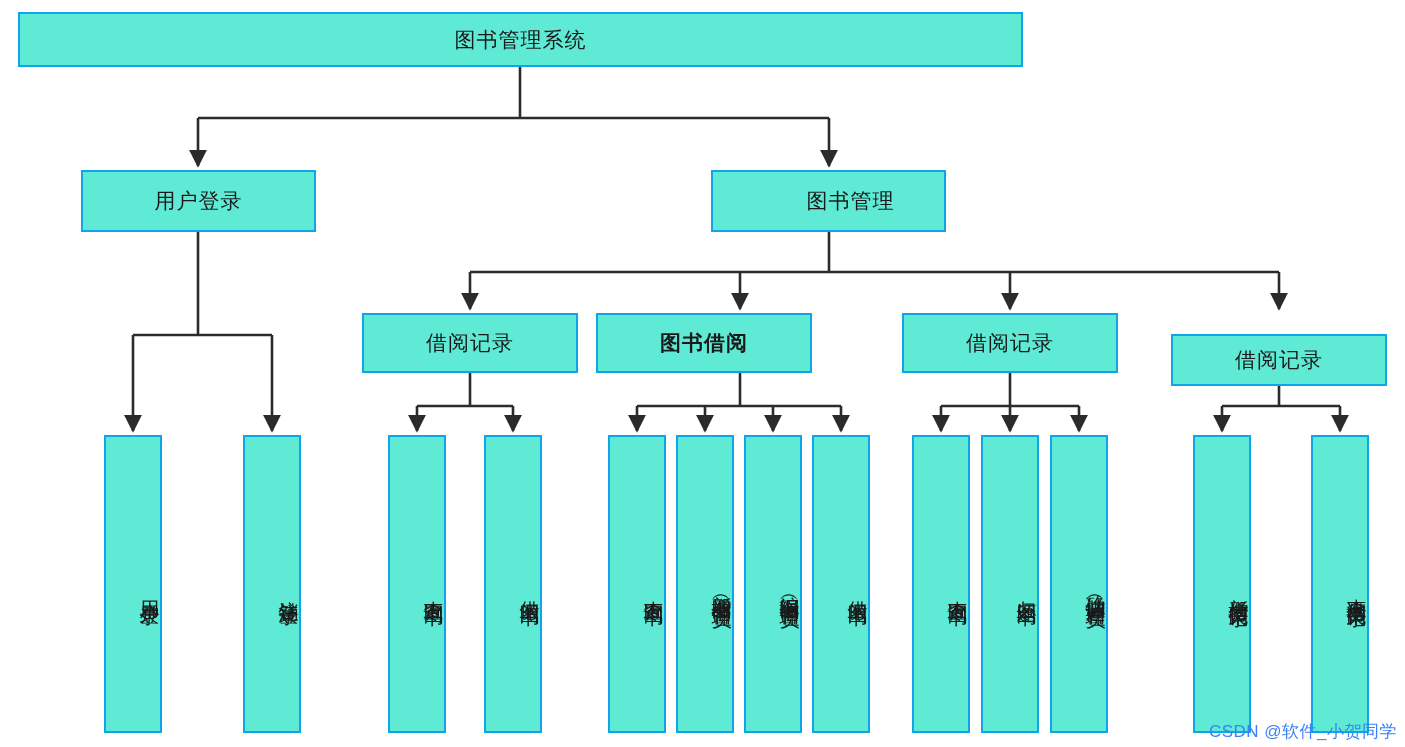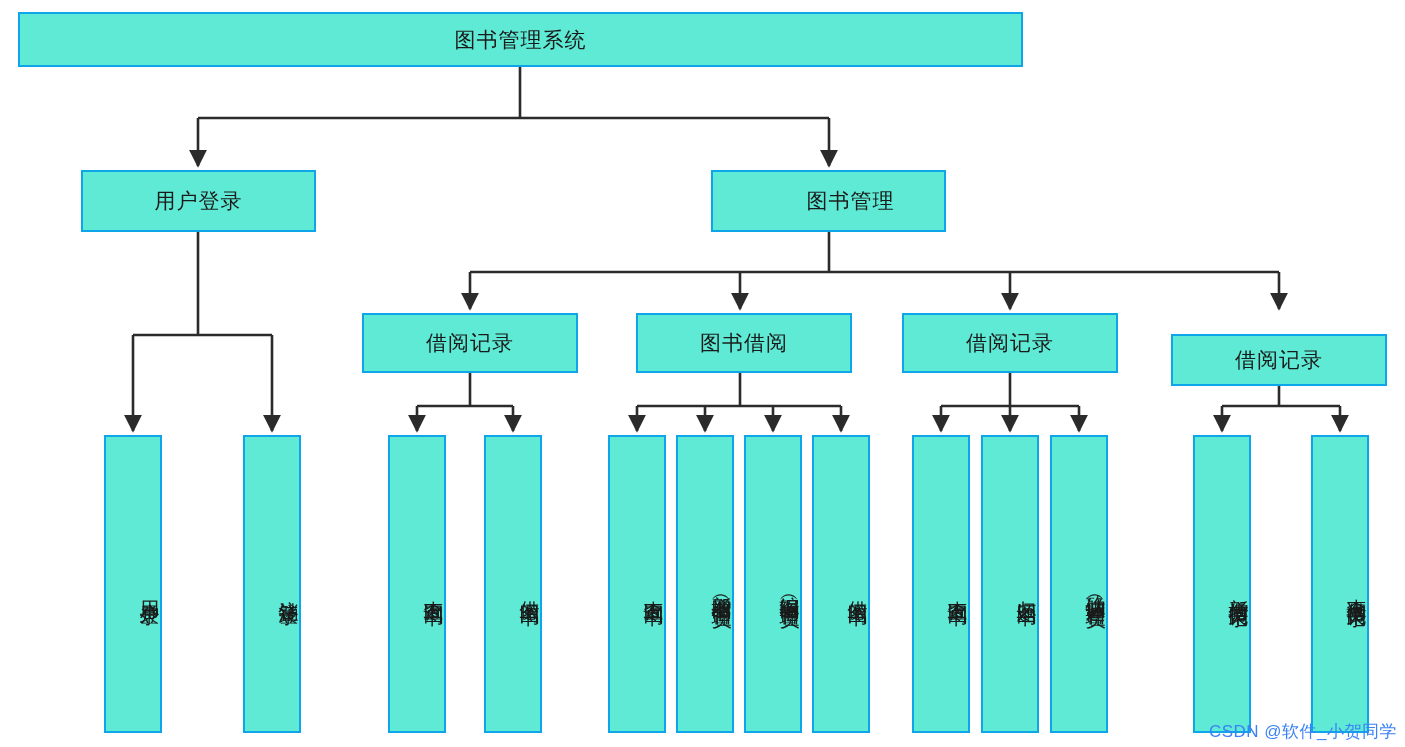--- a/index.html
+++ b/index.html
@@ -124,21 +124,21 @@
   <div class="node h" style="left:81px;top:170px;width:235px;height:62px;">
     <span>用户登录</span>
   </div>
   <div class="node h" style="left:711px;top:170px;width:235px;height:62px;padding-left:44px;">
     <span>图书管理</span>
   </div>
 
   <div class="node h" style="left:362px;top:313px;width:216px;height:60px;">
     <span>借阅记录</span>
   </div>
-  <div class="node h" style="left:636px;top:313px;width:216px;height:60px;">
+  <div class="node h" style="left:596px;top:313px;width:216px;height:60px;font-weight:bold;">
     <span>图书借阅</span>
   </div>
   <div class="node h" style="left:902px;top:313px;width:216px;height:60px;">
     <span>借阅记录</span>
   </div>
   <div class="node h" style="left:1171px;top:313px;width:216px;height:52px;margin-top:21px;">
     <span>借阅记录</span>
   </div>
 
   <div class="node v" style="left:104px;top:435px;width:58px;height:298px;">

